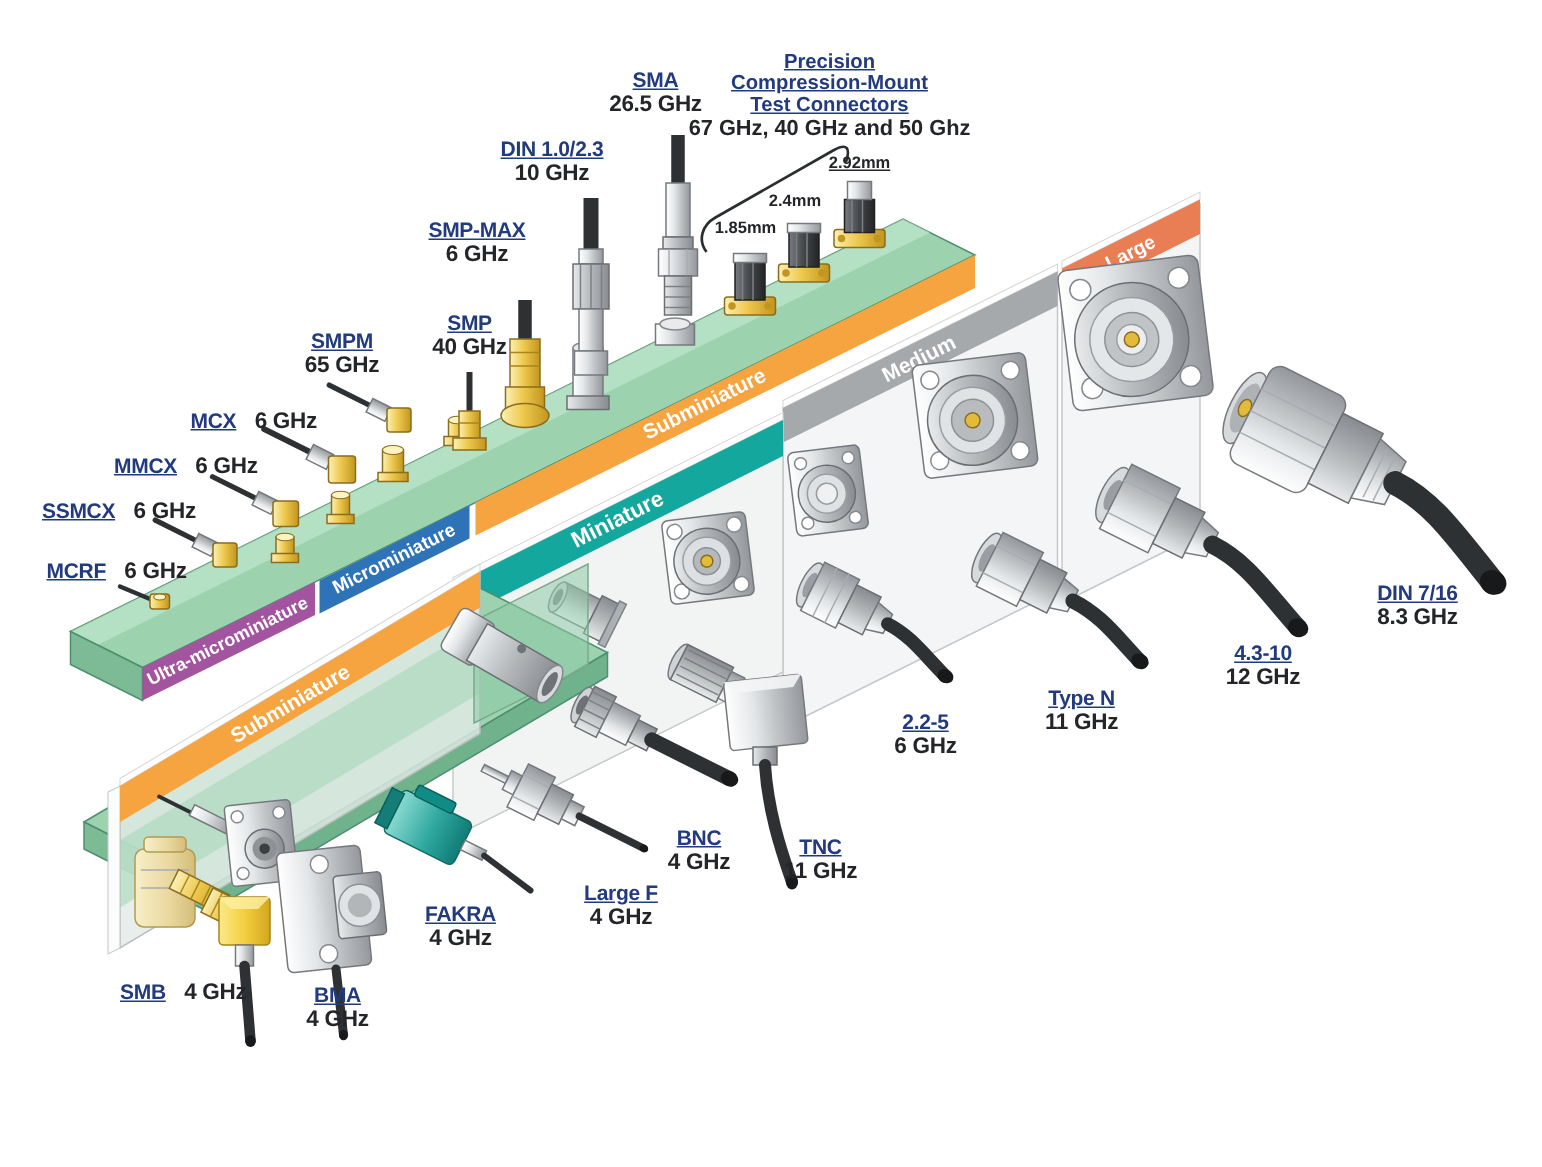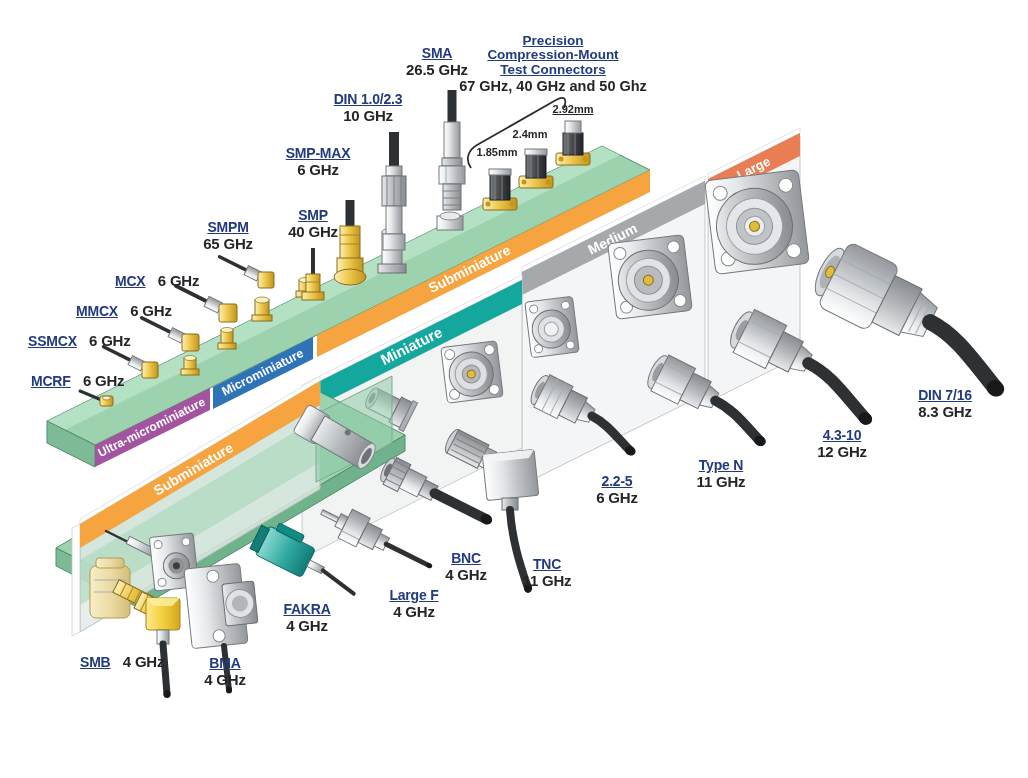--- a/index.html
+++ b/index.html
@@ -485,21 +485,21 @@
   <span class="freq">6 GHz</span>
 </div>
 <div class="lbl stack" style="left:297px;top:208px;margin-left:16px;">
   <span class="cname">SMP</span>
   <span class="freq">40 GHz</span>
 </div>
 <div class="lbl stack" style="left:216px;top:220px;margin-left:12px;">
   <span class="cname">SMPM</span>
   <span class="freq">65 GHz</span>
 </div>
-<div class="lbl inline" style="left:115px;top:272px;">
+<div class="lbl inline" style="left:127px;top:272px;">
   <span class="cname">MCX</span>
   <span class="freq">6 GHz</span>
 </div>
 <div class="lbl inline" style="left:76px;top:302px;">
   <span class="cname">MMCX</span>
   <span class="freq">6 GHz</span>
 </div>
 <div class="lbl inline" style="left:28px;top:332px;">
   <span class="cname">SSMCX</span>
   <span class="freq">6 GHz</span>

